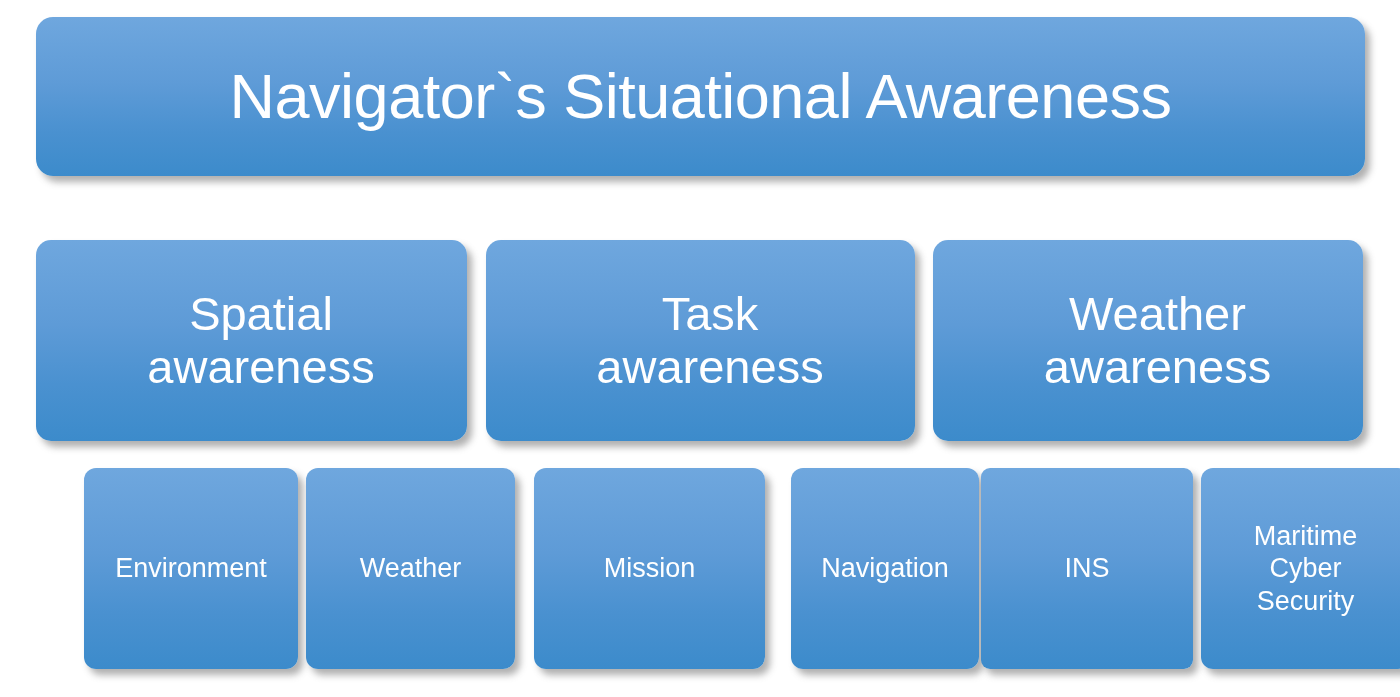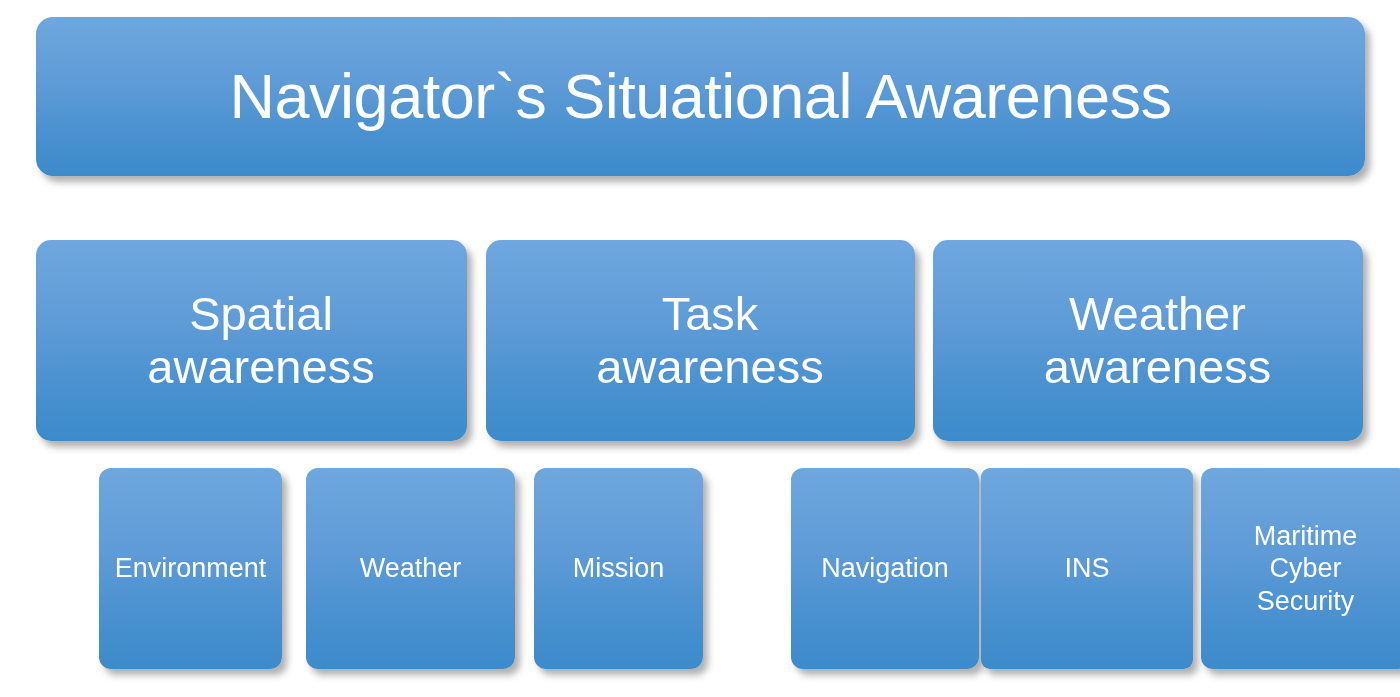--- a/index.html
+++ b/index.html
@@ -74,24 +74,24 @@
     border-radius: 12px;
     margin-left: 48px;
   }
   .tier3 .label {
     font-size: 27px;
     line-height: 1.2;
     font-weight: 400;
     white-space: pre-line;
   }
   
-  .tier3.leaf-1 { left: 51px;  width: 183px; }
+  .tier3.leaf-1 { left: 36px;  width: 214px; }
   .tier3.leaf-2 { left: 258px; width: 209px; text-align: center; }
   
-  .tier3.leaf-3 { left: 486px; width: 169px; }
+  .tier3.leaf-3 { left: 486px; width: 231px; }
   .tier3.leaf-4 { left: 743px; width: 188px; }
   
   .tier3.leaf-5 { left: 933px; width: 212px; border-radius: 9px; }
   .tier3.leaf-6 { left: 1153px; width: 209px; }
 </style>
 </head>
 <body>
 
 <div id="canvas">
 

